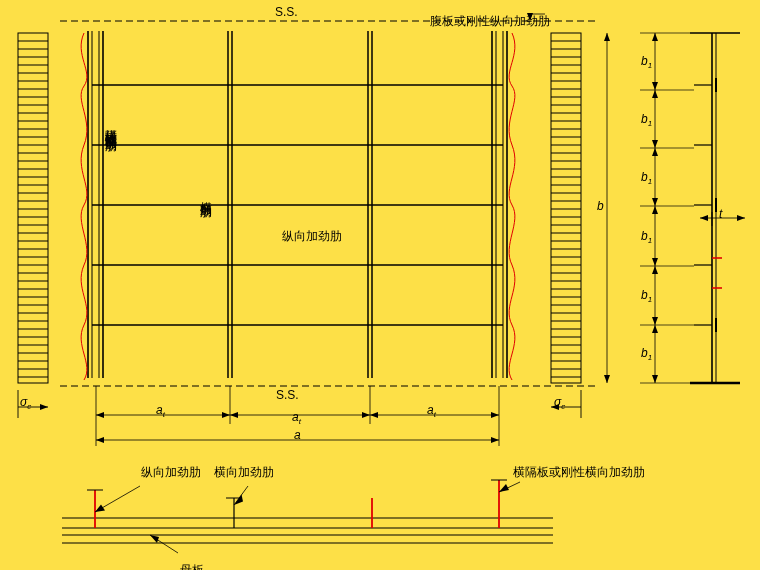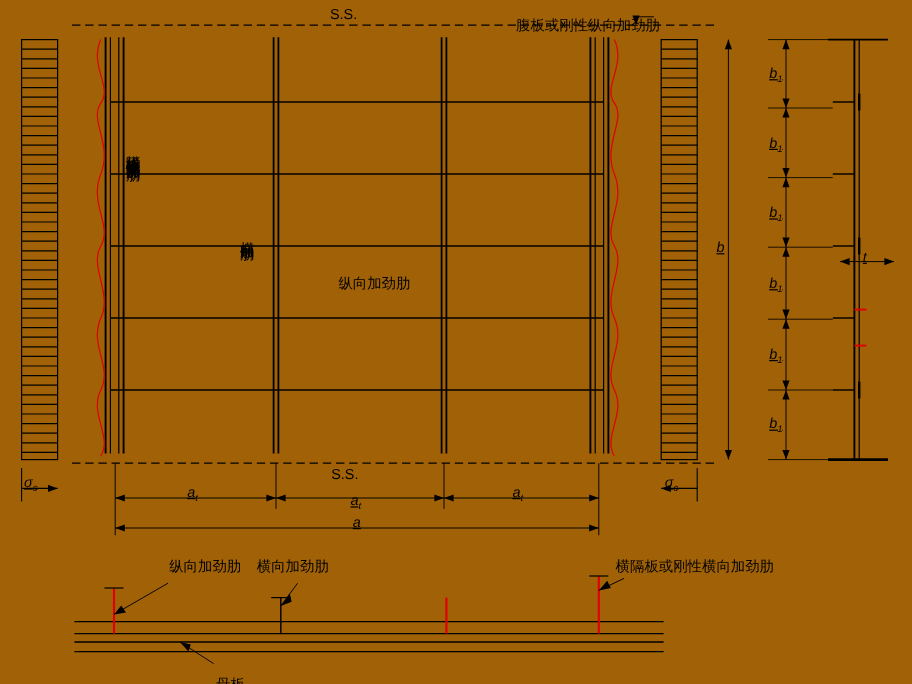--- a/index.html
+++ b/index.html
@@ -7,32 +7,32 @@
     padding: 0;
     background: #ffffff;
   }
   body {
     font-family: "Liberation Sans", sans-serif;
   }
   #stage {
     position: relative;
     width: 760px;
     height: 570px;
-    background: #a16207;
+    background: #fde047;
     overflow: hidden;
   }
   .lbl {
     position: absolute;
     font-family: "Liberation Sans", sans-serif;
     font-size: 12px;
     color: #000000;
     white-space: nowrap;
     line-height: 1;
   }
-  .lbl.ital { font-style: italic; text-decoration: underline; }
+  .lbl.ital { font-style: italic; }
   .vert {
     position: absolute;
     font-family: "Liberation Sans", sans-serif;
     font-size: 12px;
     color: #000000;
     white-space: nowrap;
     line-height: 1;
     writing-mode: vertical-rl;
     text-orientation: upright;
     letter-spacing: 1px;

